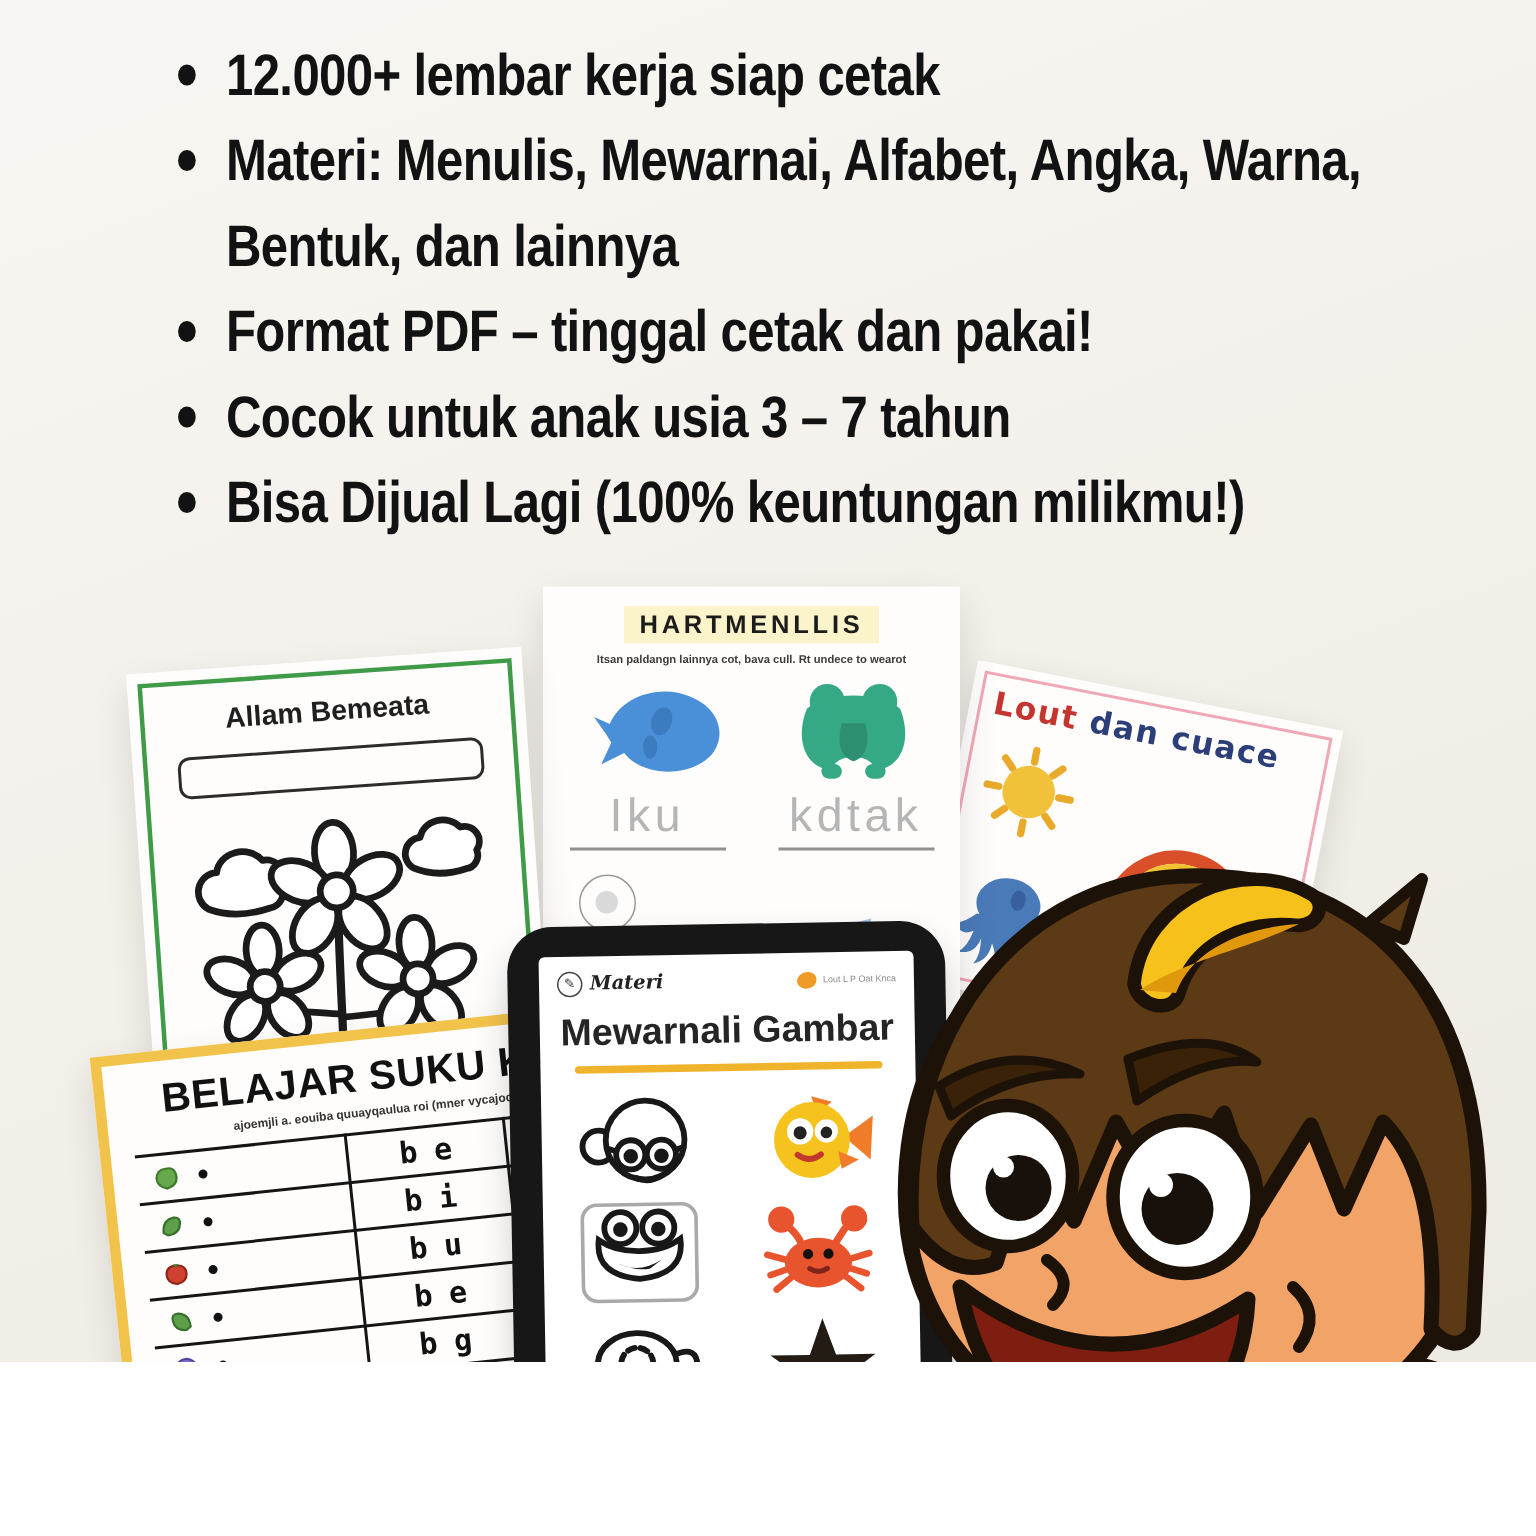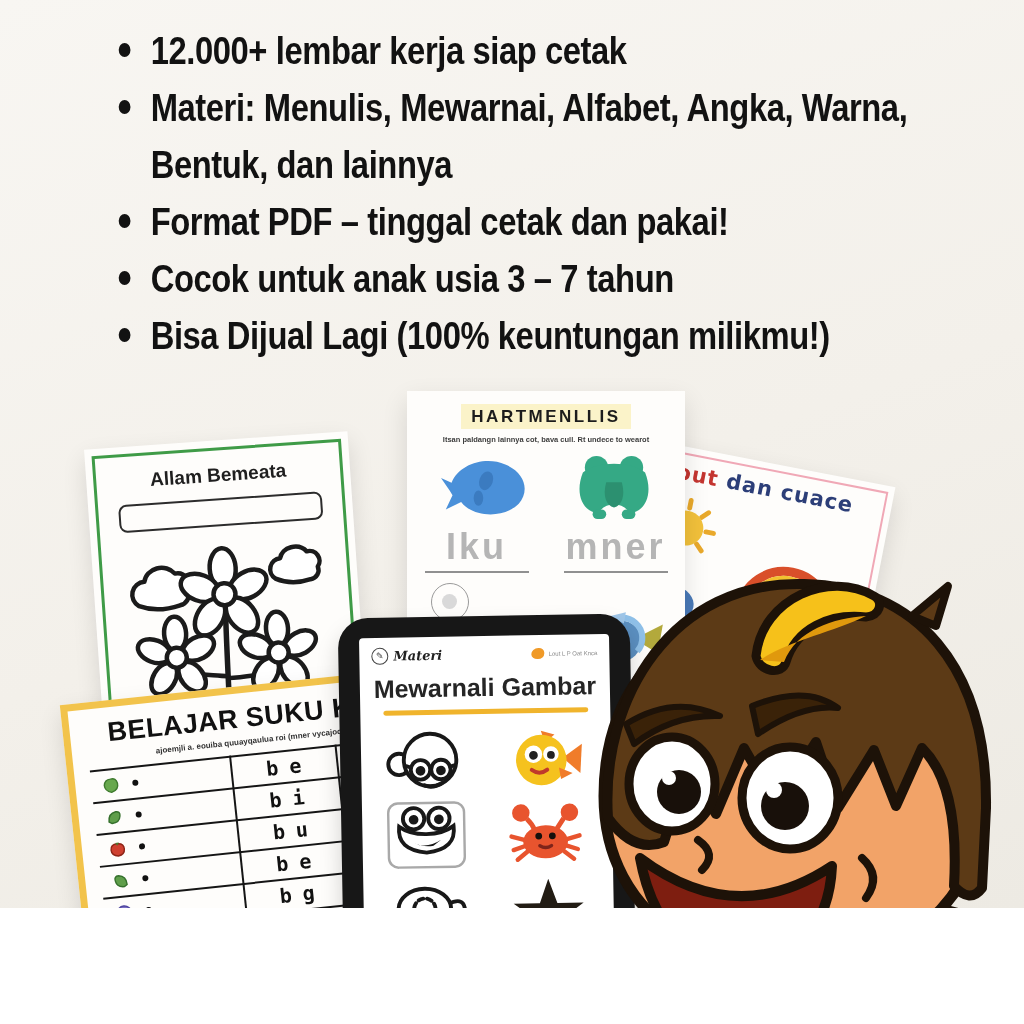--- a/index.html
+++ b/index.html
@@ -18,29 +18,29 @@
   .sheet{position:absolute;background:#fefdfb;box-shadow:0 10px 24px rgba(0,0,0,.12);}
 
   
   .sheet-allam{left:96px;top:440px;width:264px;height:352px;transform:rotate(-4deg);z-index:3;}
   .allam-frame{position:absolute;inset:7px;border:3.5px solid var(--green);}
   .allam-title{margin-top:14px;text-align:center;font-size:19px;font-weight:700;color:#1f1f1f;}
   .allam-box{height:24px;margin:12px 20px 0;border:2.5px solid #2c2c2c;border-radius:8px;}
   .allam-art{display:block;margin:8px auto 0;width:224px;height:212px;}
 
   
-  .sheet-hart{left:362px;top:391px;width:278px;height:306px;z-index:2;margin-left:45px;}
+  .sheet-hart{left:362px;top:391px;width:278px;height:306px;z-index:2;}
   .hart-title{margin-top:16px;text-align:center;}
   .hart-title span{background:var(--hl);padding:3px 10px;font-size:17px;font-weight:800;
     letter-spacing:2.5px;color:#1c1c1c;}
   .hart-sub{margin-top:8px;text-align:center;font-size:7.5px;font-weight:700;color:#3c3c3c;}
   .hart-blobs{display:flex;justify-content:space-around;align-items:center;margin-top:8px;padding:0 14px;}
   .hart-words{display:flex;justify-content:space-around;margin-top:2px;}
   .hart-word{width:120px;text-align:center;}
-  .hart-word .w{font-size:36px;letter-spacing:3px;color:var(--trace);font-weight:700;}
+  .hart-word .w{font-size:31px;letter-spacing:3px;color:var(--trace);font-weight:400;}
   .hart-word .u{width:104px;margin:3px auto 0;border-bottom:2px solid #909090;}
   .hart-circle{position:absolute;left:24px;top:192px;width:36px;height:36px;border:1.5px solid #9a9a9a;
     border-radius:50%;}
   .hart-circle::after{content:"";position:absolute;left:10px;top:10px;width:15px;height:15px;
     border-radius:50%;background:#d9d9d9;}
   .hart-bottom{position:absolute;left:26px;top:218px;width:236px;height:64px;}
 
   
   .sheet-lout{left:652px;top:440px;width:248px;height:218px;transform:rotate(11deg);
     transform-origin:top left;z-index:1;}
@@ -163,21 +163,21 @@
         </g>
         <path d="M34 30 C30 44 34 54 42 56 C50 54 54 44 50 30 Z" fill="#2c9070"></path>
       </svg>
     </div>
     <div class="hart-words">
       <div class="hart-word">
         <div class="w">Iku</div>
         <div class="u"></div>
       </div>
       <div class="hart-word">
-        <div class="w">mner</div>
+        <div class="w">kdtak</div>
         <div class="u"></div>
       </div>
     </div>
     <div class="hart-circle"></div>
     <svg class="hart-bottom" viewBox="0 0 230 60">
       <path d="M20 54 Q50 18 88 52 Z" fill="#a8bc3e"></path>
       <rect x="108" y="6" width="7" height="50" rx="3" fill="#9aae35" transform="rotate(14 111 31)"></rect>
       <path d="M196 28 L224 14 L219 42 Z" fill="#b3a93c"></path>
       <circle cx="166" cy="30" r="16" fill="#aab13f"></circle>
       <circle cx="183" cy="30" r="20" fill="#5b8fc0"></circle>

